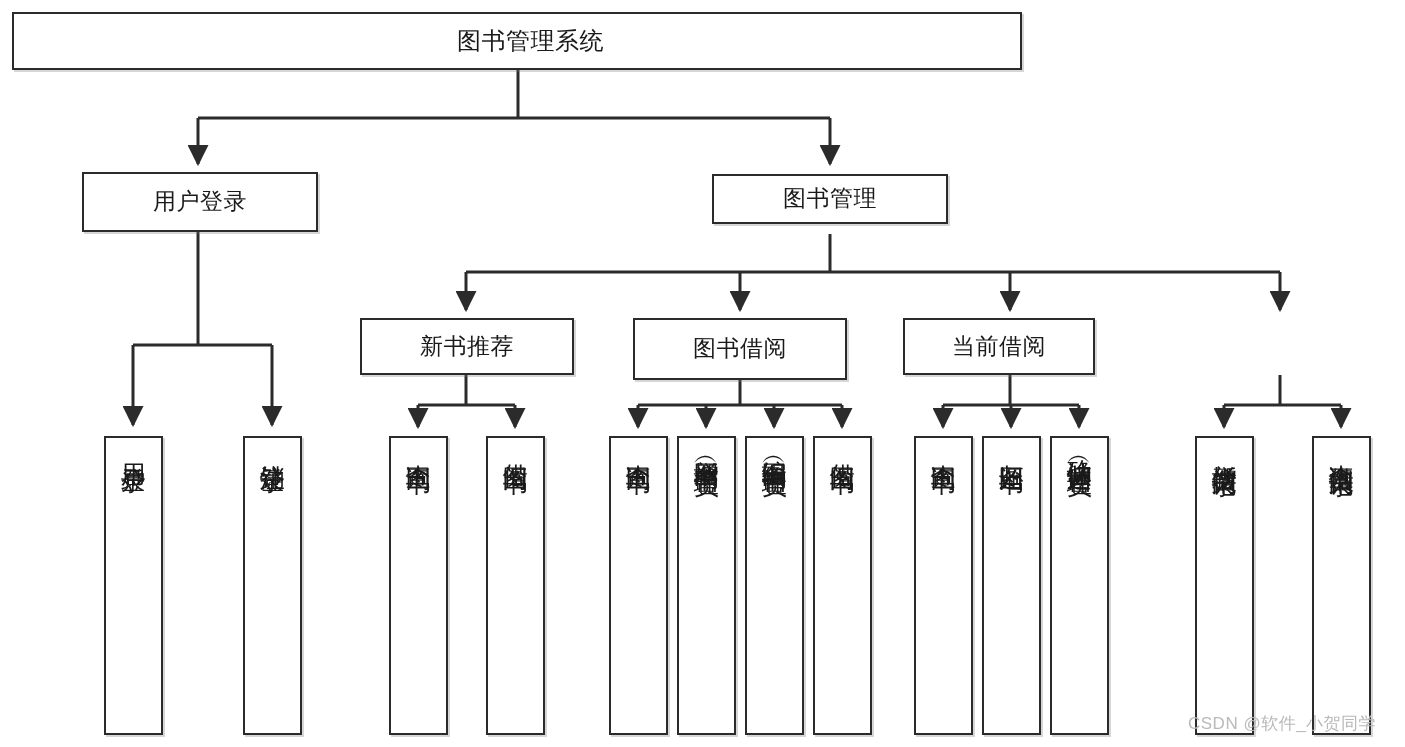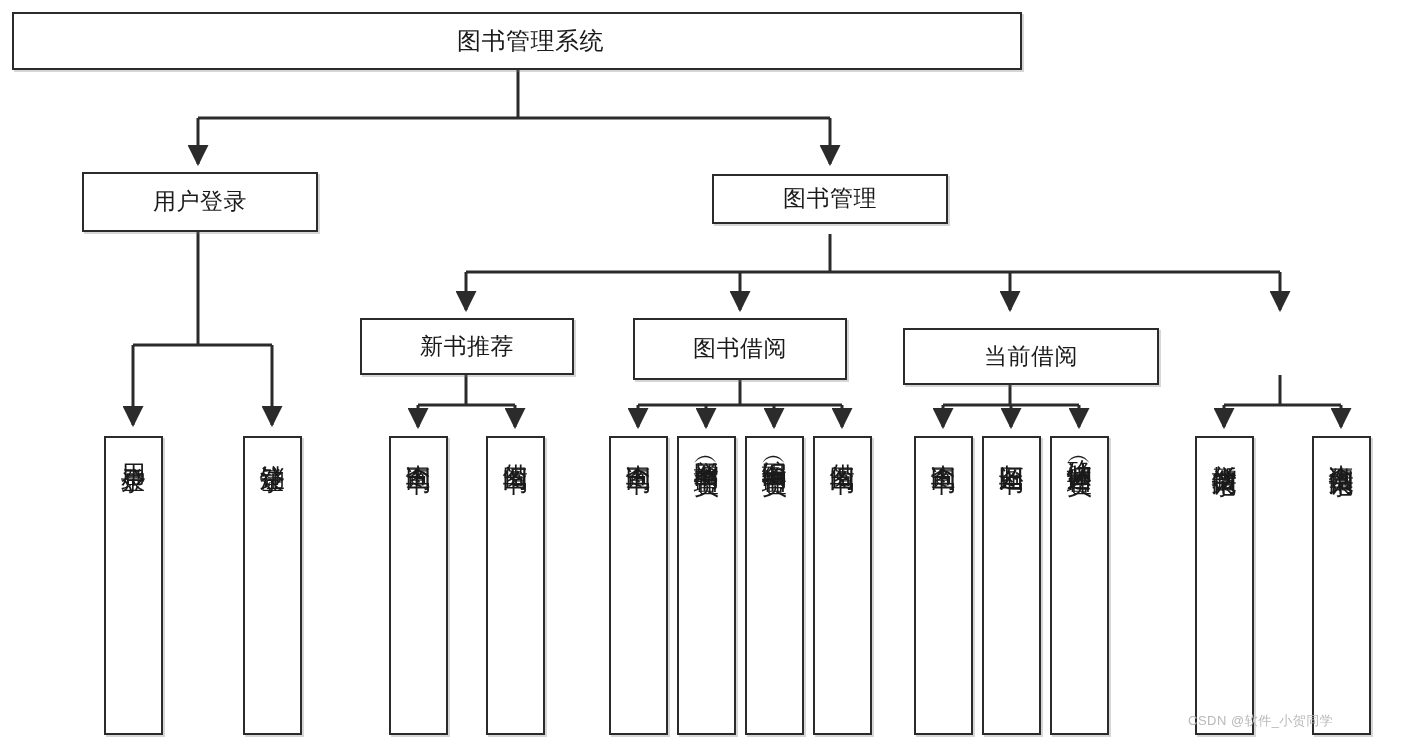--- a/index.html
+++ b/index.html
@@ -66,21 +66,21 @@
     white-space: nowrap;
   }
   
   .node.v.tall-text {
     padding-top: 2px;
   }
   .watermark {
     position: absolute;
     left: 1188px;
     top: 712px;
-    font-size: 13px;
+    font-size: 17px;
     color: #b9b9b9;
     letter-spacing: 0.5px;
     white-space: nowrap;
     font-family: "Liberation Sans", "DejaVu Sans", sans-serif;
   }
 </style>
 </head>
 <body>
 
 <div id="canvas">
@@ -148,21 +148,21 @@
   <div class="node h" style="left:712px; top:174px; width:236px; height:50px;">
     <span class="lbl">图书管理</span>
   </div>
 
   <div class="node h" style="left:360px; top:318px; width:214px; height:57px;">
     <span class="lbl">新书推荐</span>
   </div>
   <div class="node h" style="left:633px; top:318px; width:214px; height:62px;">
     <span class="lbl">图书借阅</span>
   </div>
-  <div class="node h" style="left:903px; top:328px; width:256px; height:57px;">
+  <div class="node h" style="left:903px; top:318px; width:192px; height:57px;">
     <span class="lbl">当前借阅</span>
   </div>
 
   <div class="node v" style="left:104px; top:436px; width:59px; height:299px;">
     <span class="lbl">用户登录</span>
   </div>
   <div class="node v" style="left:243px; top:436px; width:59px; height:299px;">
     <span class="lbl">注销登录</span>
   </div>
 

